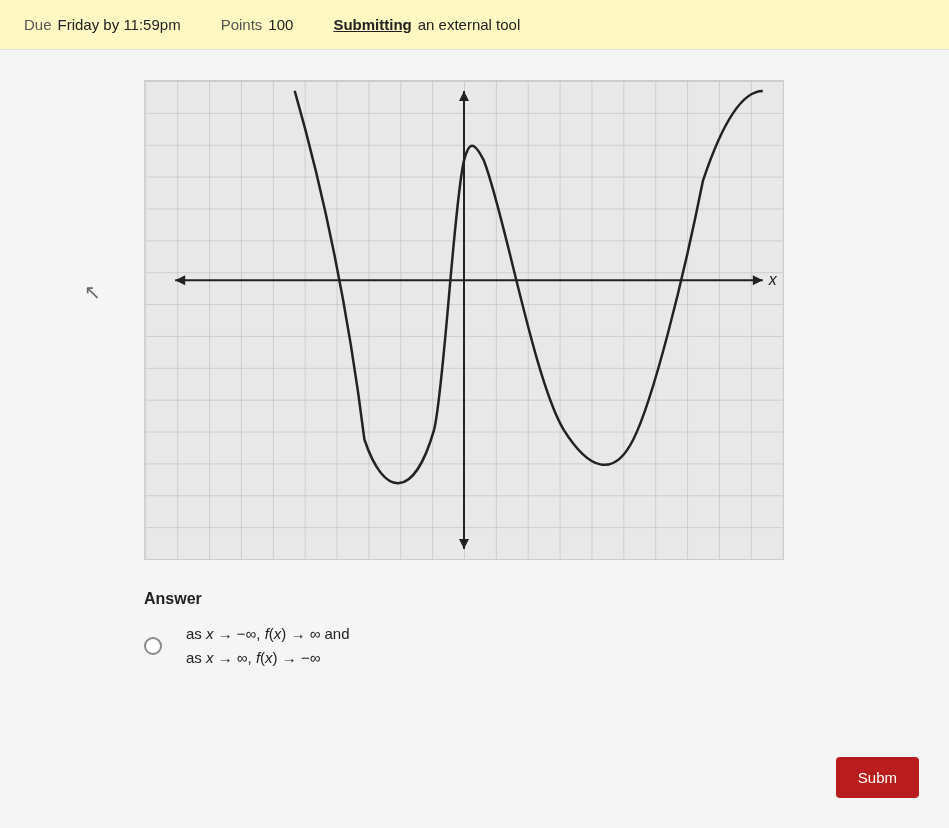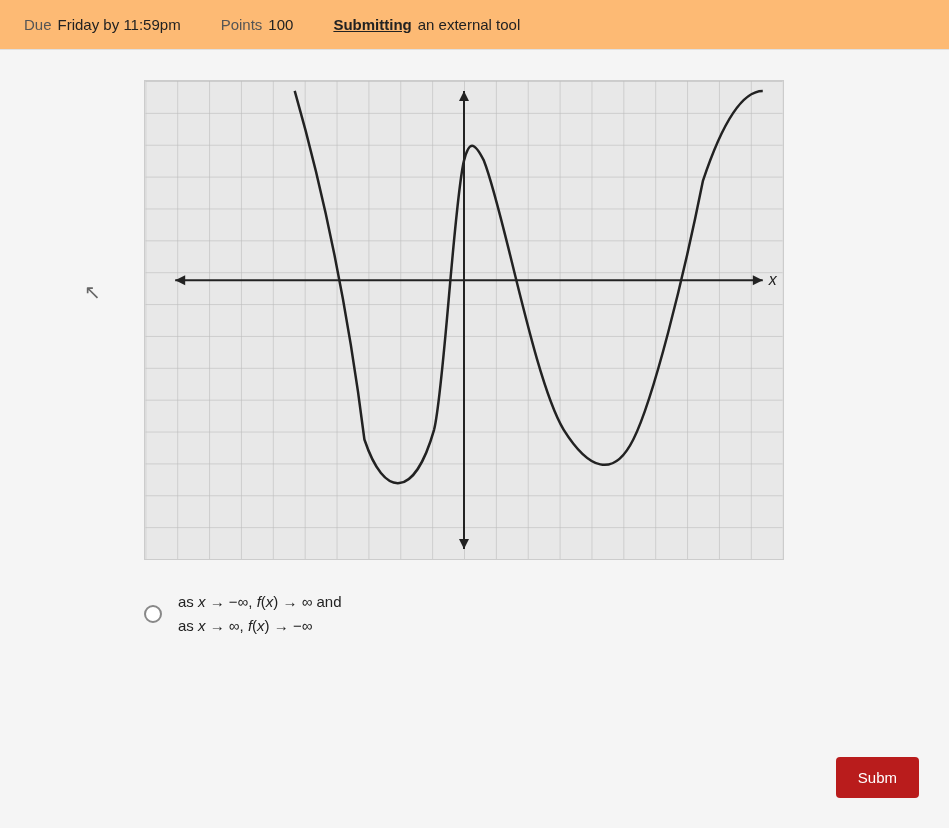--- a/index.html
+++ b/index.html
@@ -6,21 +6,21 @@
     body {
       font-family: Arial, sans-serif;
       background: #f5f5f5;
       width: 949px;
       min-height: 828px;
     }
     .header-bar {
       display: flex;
       align-items: center;
       padding: 16px 24px;
-      background: #fdba74;
+      background: #fef9c3;
       border-bottom: 1px solid #e0e0e0;
       gap: 40px;
     }
     .header-item {
       display: flex;
       align-items: center;
       gap: 6px;
       font-size: 15px;
       color: #333;
     }
@@ -68,21 +68,21 @@
     }
     .answer-label {
       font-weight: bold;
       font-size: 16px;
       margin-bottom: 14px;
       color: #222;
     }
     .answer-option {
       display: flex;
       align-items: center;
-      gap: 16px;
+      gap: 24px;
       margin-bottom: 4px;
     }
     .radio-btn {
       width: 18px;
       height: 18px;
       border: 2px solid #888;
       border-radius: 50%;
       background: #fff;
       flex-shrink: 0;
       cursor: pointer;
@@ -173,20 +173,21 @@
           C 445,390 470,400 490,360
           C 510,320 540,200 560,100
           C 580,40 600,10 620,10
         " fill="none" stroke="#222" stroke-width="2.5"></path>
 
       </svg>
     </div>
   </div>
 
   <div class="answer-section">
+    <div class="answer-label">Answer</div>
 
     <div class="answer-option">
       <div class="radio-btn"></div>
       <div class="answer-text">
         <div>as <i>x</i> → −∞, <i>f</i>(<i>x</i>) → ∞ and</div>
         <div>as <i>x</i> → ∞, <i>f</i>(<i>x</i>) → −∞</div>
       </div>
     </div>
 
   </div>

